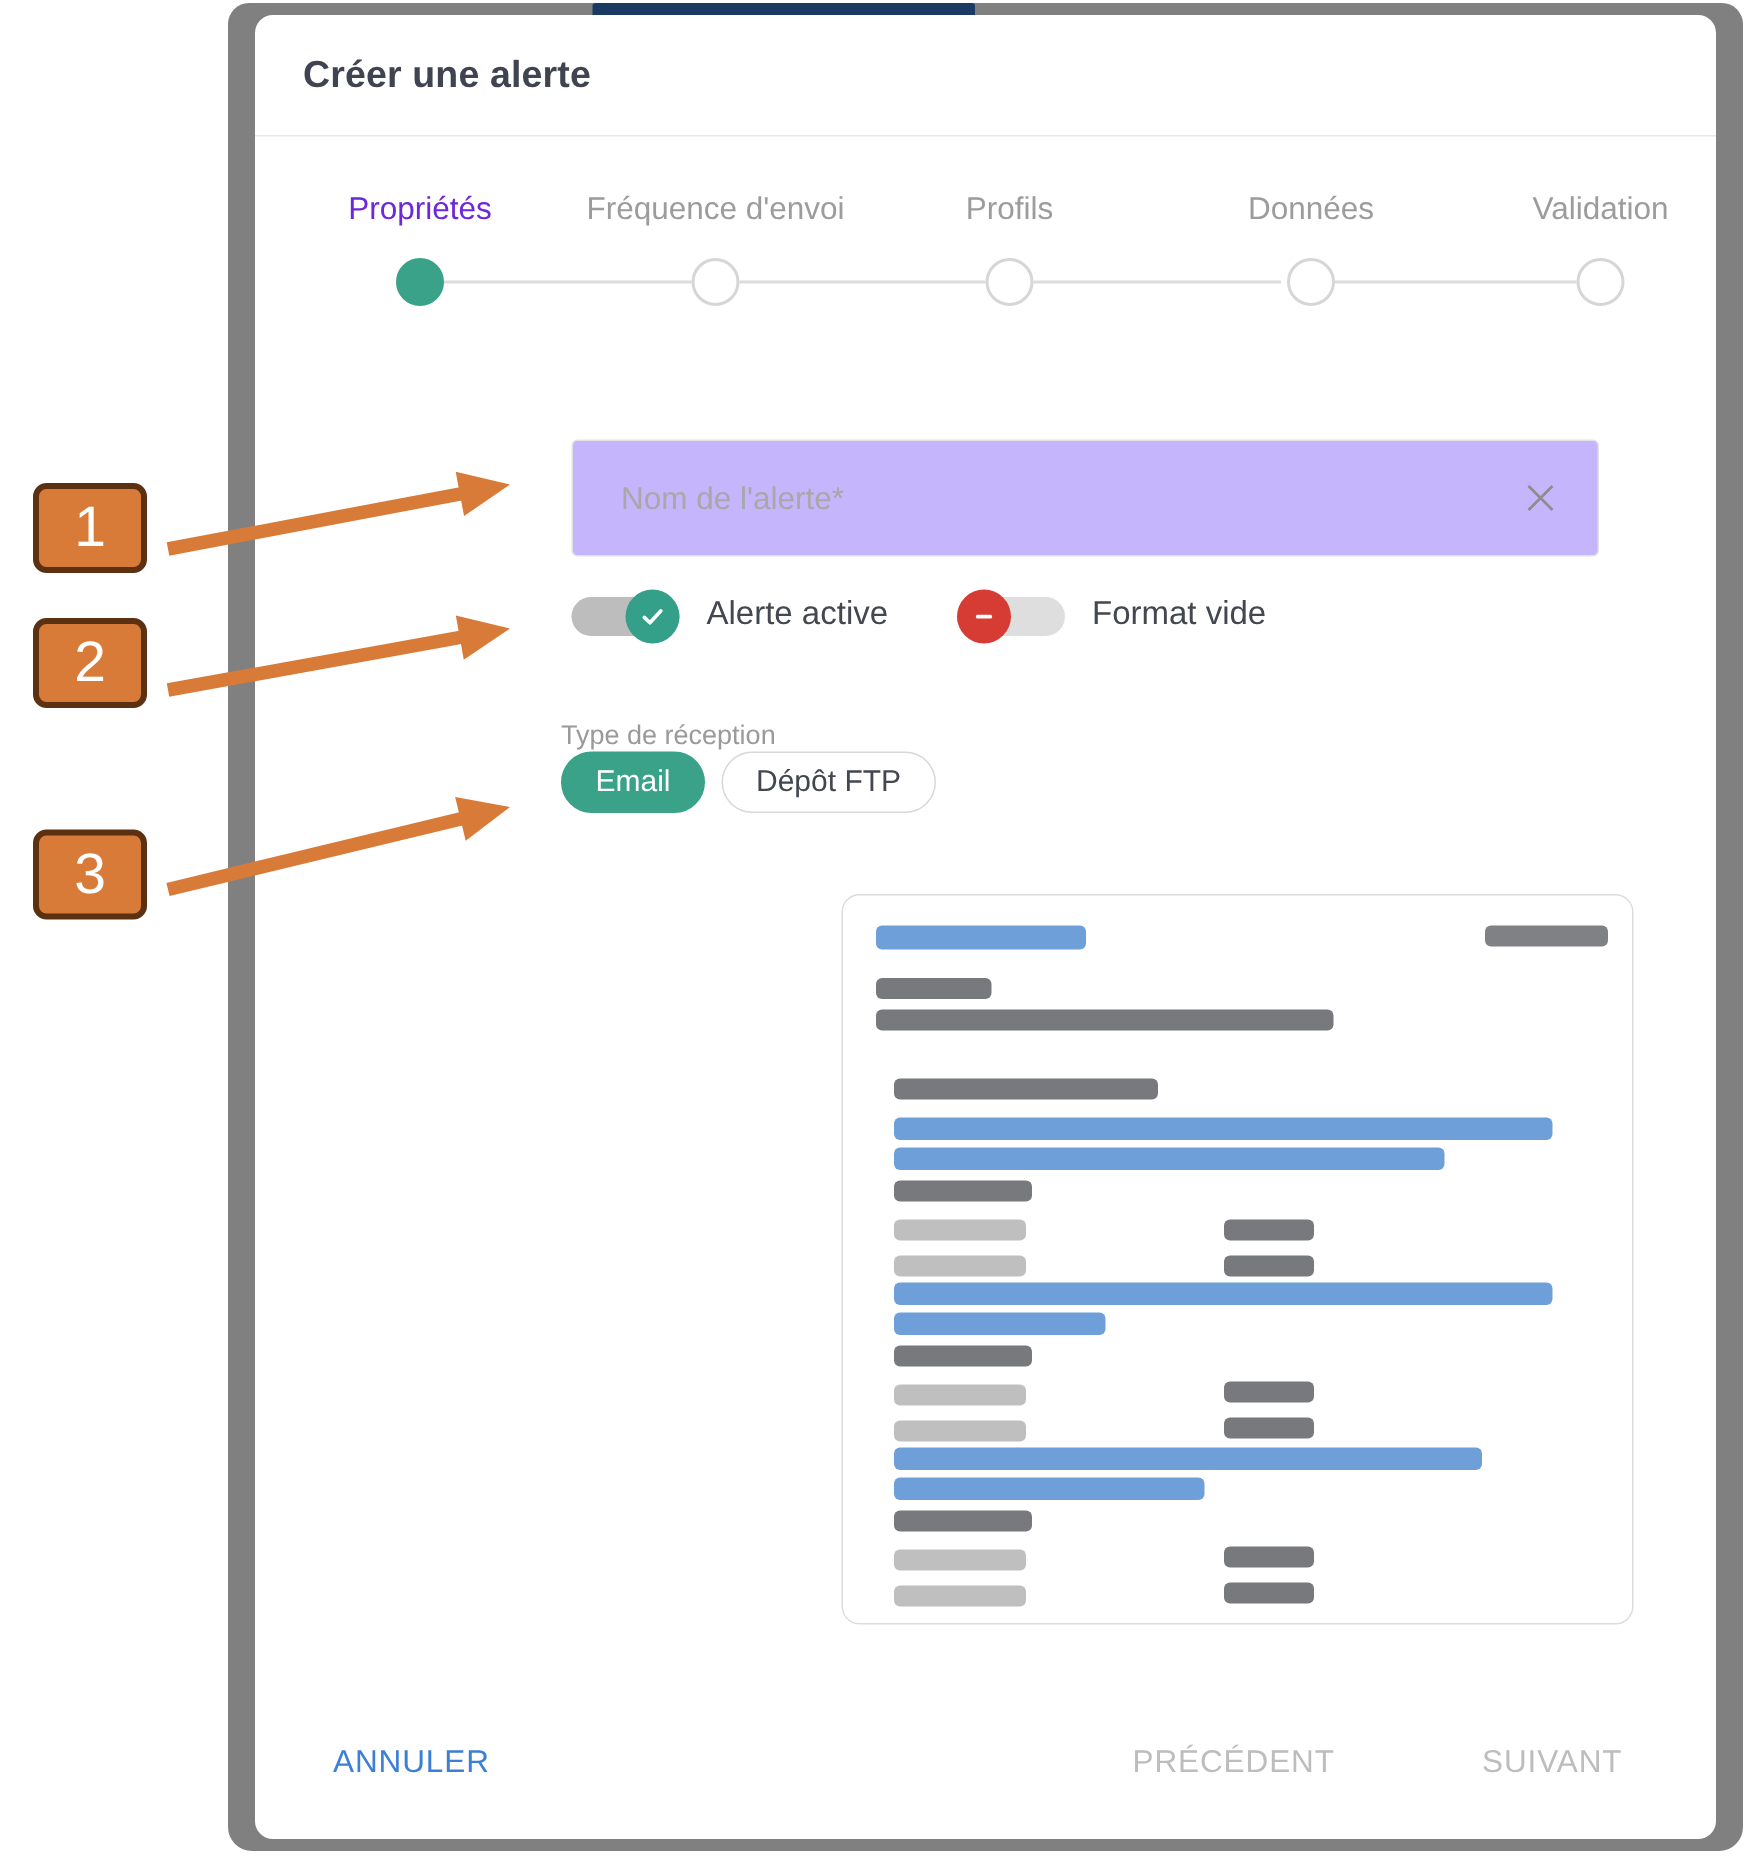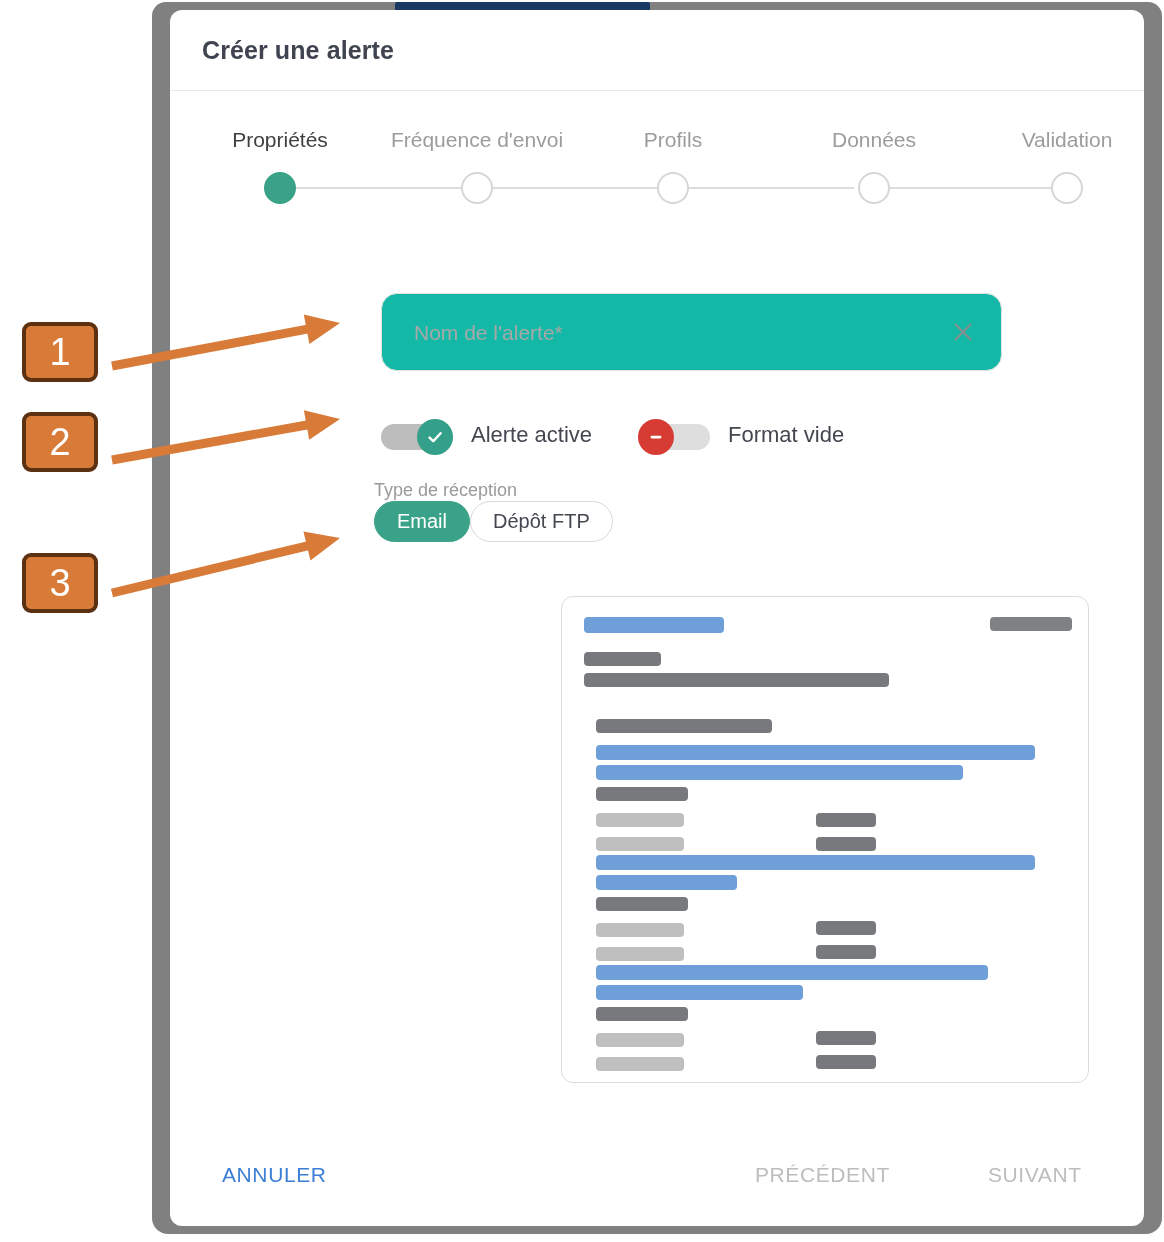--- a/index.html
+++ b/index.html
@@ -82,21 +82,21 @@
     width: 200px;
     margin-left: -100px;
     text-align: center;
   }
   .step-label {
     font-size: 21px;
     color: #9c9c9c;
     white-space: nowrap;
     line-height: 24px;
   }
-  .step.active .step-label { color: #404040; }
+  .step.active .step-label { color: #6d28d9; }
   .step-dot {
     position: absolute;
     top: 44px;
     left: 50%;
     margin-left: -16px;
     width: 32px;
     height: 32px;
     box-sizing: border-box;
     border-radius: 50%;
     background: #ffffff;
@@ -111,26 +111,26 @@
     top: 59px;
     height: 2px;
     background: #dcdcdc;
   }
 
   
   .name-field {
     position: absolute;
     left: 211px;
     top: 283px;
-    width: 621px;
+    width: 685px;
     height: 78px;
     box-sizing: border-box;
-    background: #14b8a6;
+    background: #c4b5fd;
     border: 1px solid #e2e2e2;
-    border-radius: 16px;
+    border-radius: 4px;
   }
   .name-input {
     position: absolute;
     left: 30px;
     top: 0;
     width: 480px;
     height: 76px;
     border: none;
     outline: none;
     background: transparent;
@@ -147,21 +147,21 @@
     width: 24px;
     height: 24px;
     cursor: pointer;
   }
   .clear-icon svg { display: block; }
 
   
   .toggle-row {
     position: absolute;
     left: 211px;
-    top: 405px;
+    top: 379px;
     width: 700px;
     height: 40px;
   }
   .toggle-group {
     position: absolute;
     top: 0;
     height: 40px;
     display: flex;
     align-items: center;
   }
@@ -211,21 +211,21 @@
   .chip-section {
     position: absolute;
     top: 470px;
     height: 90px;
   }
   .chip-caption {
     font-size: 18px;
     color: #9a9a9a;
     white-space: nowrap;
   }
-  .chip-list { display: flex; }
+  .chip-list { display: flex; gap: 11px; }
   .chip {
     box-sizing: border-box;
     height: 41px;
     padding: 0 22px;
     border-radius: 21px;
     border: 1px solid #d8d8d8;
     background: #ffffff;
     color: #43474f;
     font-size: 20px;
     display: flex;

